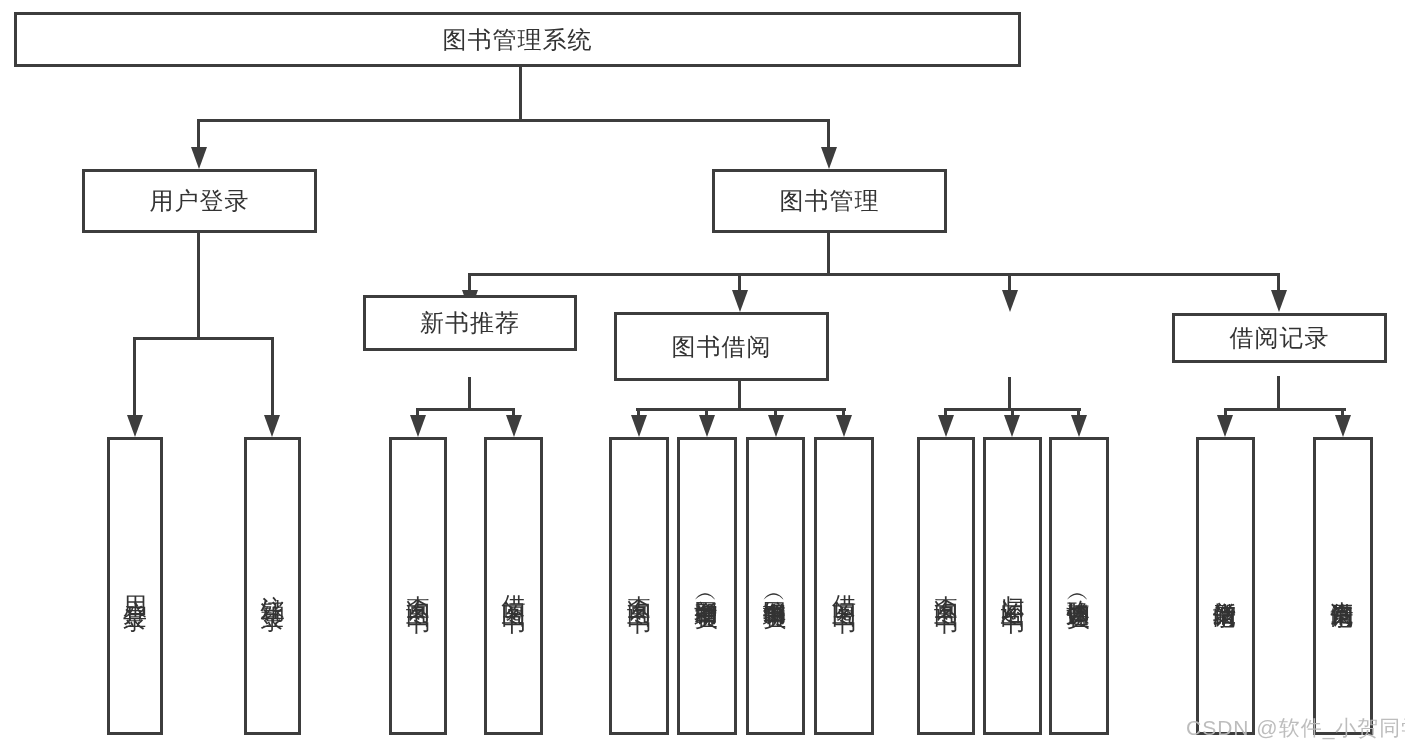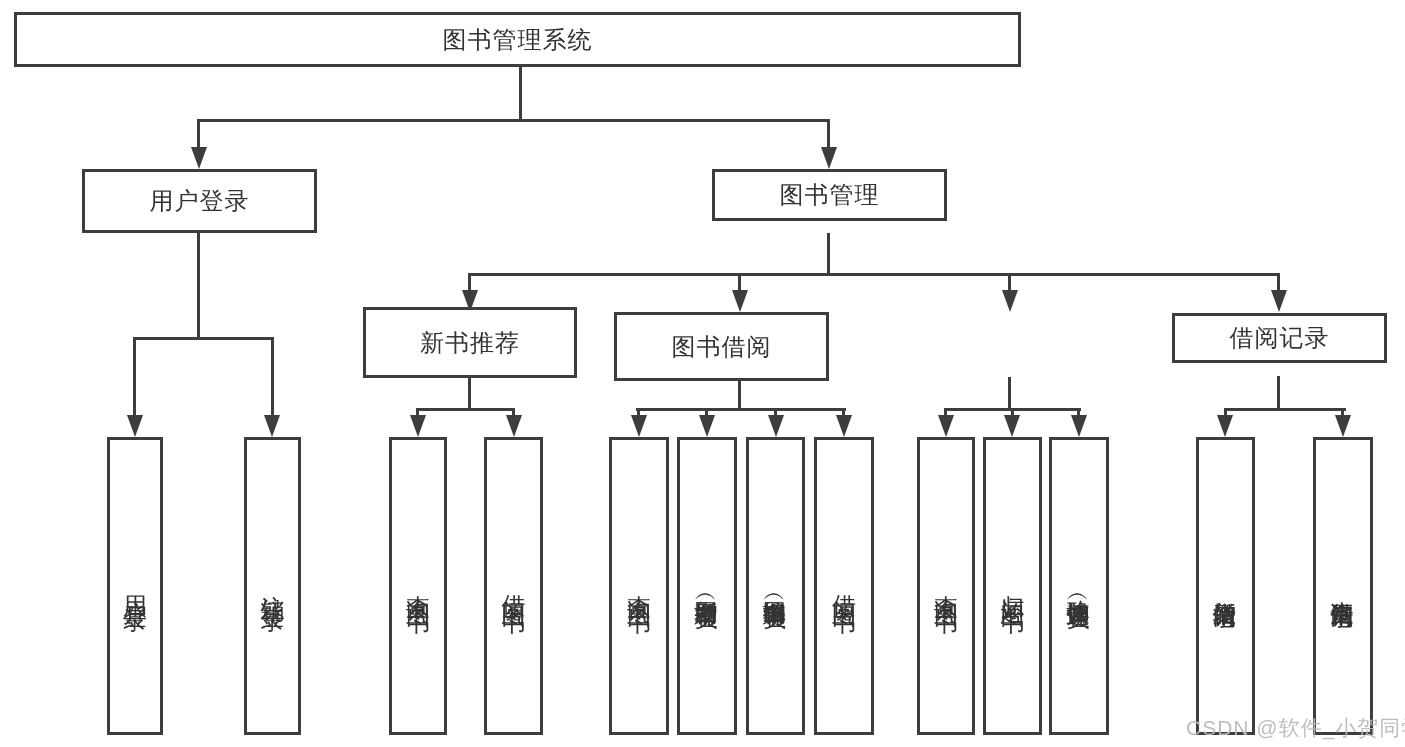--- a/index.html
+++ b/index.html
@@ -91,25 +91,25 @@
   <div class="ln" style="left:1341px;top:411px;width:3px;height:6px"></div>
   <div class="tri" style="left:1335px;top:415px"></div>
 
   <div class="box" style="left:14px;top:12px;width:1007px;height:55px">
     <span>图书管理系统</span>
   </div>
 
   <div class="box" style="left:82px;top:169px;width:235px;height:64px">
     <span>用户登录</span>
   </div>
-  <div class="box" style="left:712px;top:169px;width:235px;height:52px">
+  <div class="box" style="left:712px;top:169px;width:235px;height:64px">
     <span>图书管理</span>
   </div>
 
-  <div class="box" style="left:363px;top:307px;width:214px;height:71px">
+  <div class="box" style="left:363px;top:295px;width:214px;height:56px">
     <span>新书推荐</span>
   </div>
   <div class="box" style="left:614px;top:312px;width:215px;height:69px">
     <span>图书借阅</span>
   </div>
   <div class="box" style="left:1172px;top:313px;width:215px;height:50px">
     <span>借阅记录</span>
   </div>
 
   <div class="box vbox" style="left:107px;top:437px;width:56px;height:298px">

